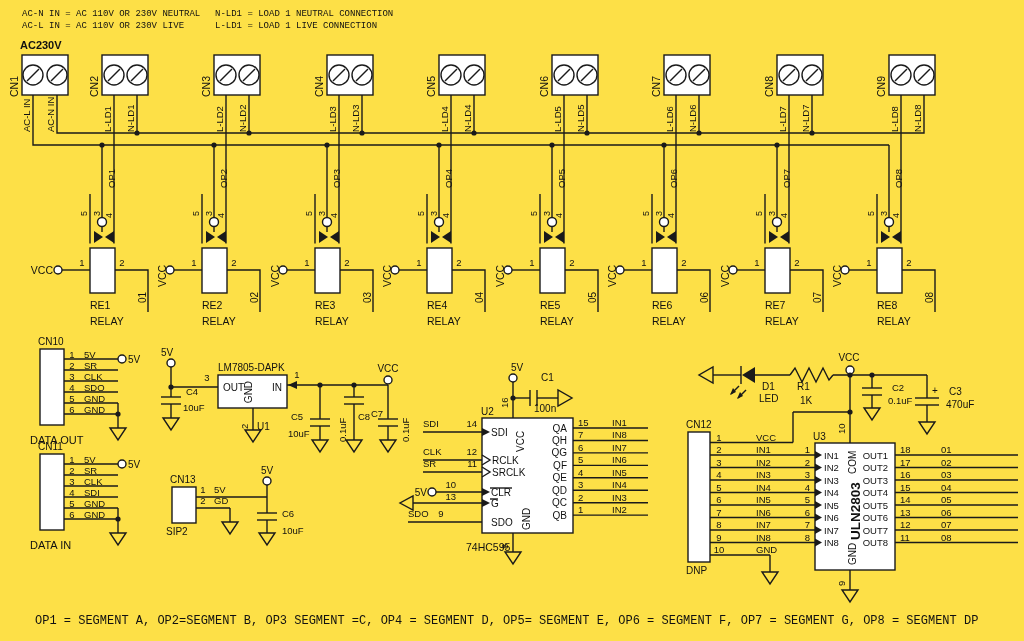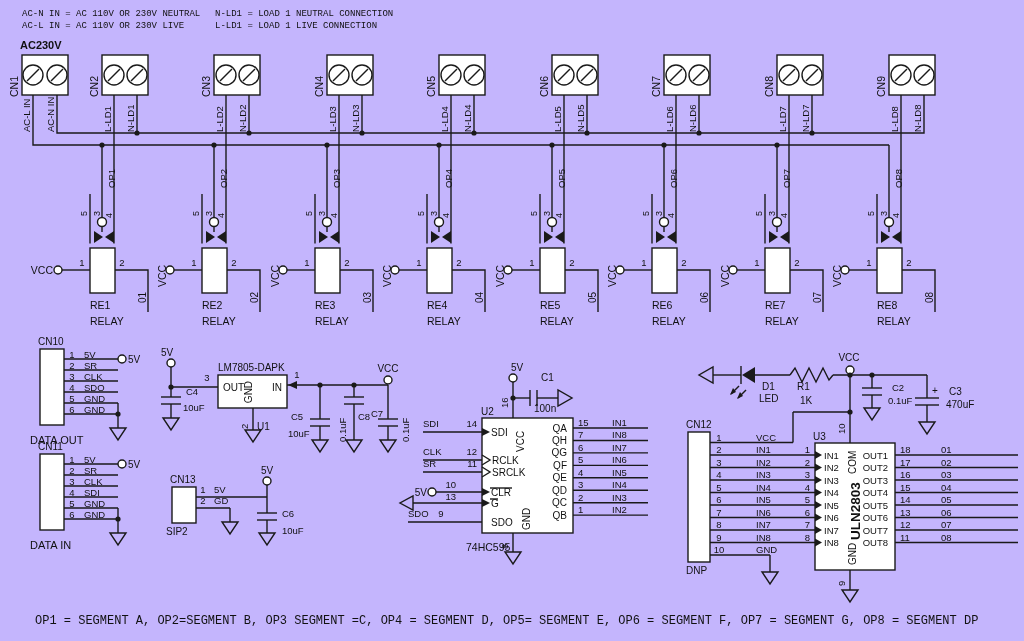--- a/index.html
+++ b/index.html
@@ -1,16 +1,16 @@
 <!DOCTYPE html>
 <html><head>
 <meta charset="utf-8">
 <style>
   html,body{margin:0;padding:0;background:#fff;}
-  #stage{width:1024px;height:641px;background:#c4b5fd;position:relative;overflow:hidden;}
+  #stage{width:1024px;height:641px;background:#fde047;position:relative;overflow:hidden;}
   svg{display:block;}
   svg text{font-family:"Liberation Sans",sans-serif;fill:#111;}
   svg text.mono{font-family:"Liberation Mono","DejaVu Sans Mono",monospace;}
   .w{stroke:#1a1a1a;stroke-width:1.4;fill:none;stroke-linecap:butt;}
   .o{stroke:#1a1a1a;stroke-width:1.4;fill:none;}
   .f{fill:#1a1a1a;stroke:none;}
   .sym{stroke:#1a1a1a;stroke-width:1.4;fill:#fff;}
 </style>
 </head>
 <body>

